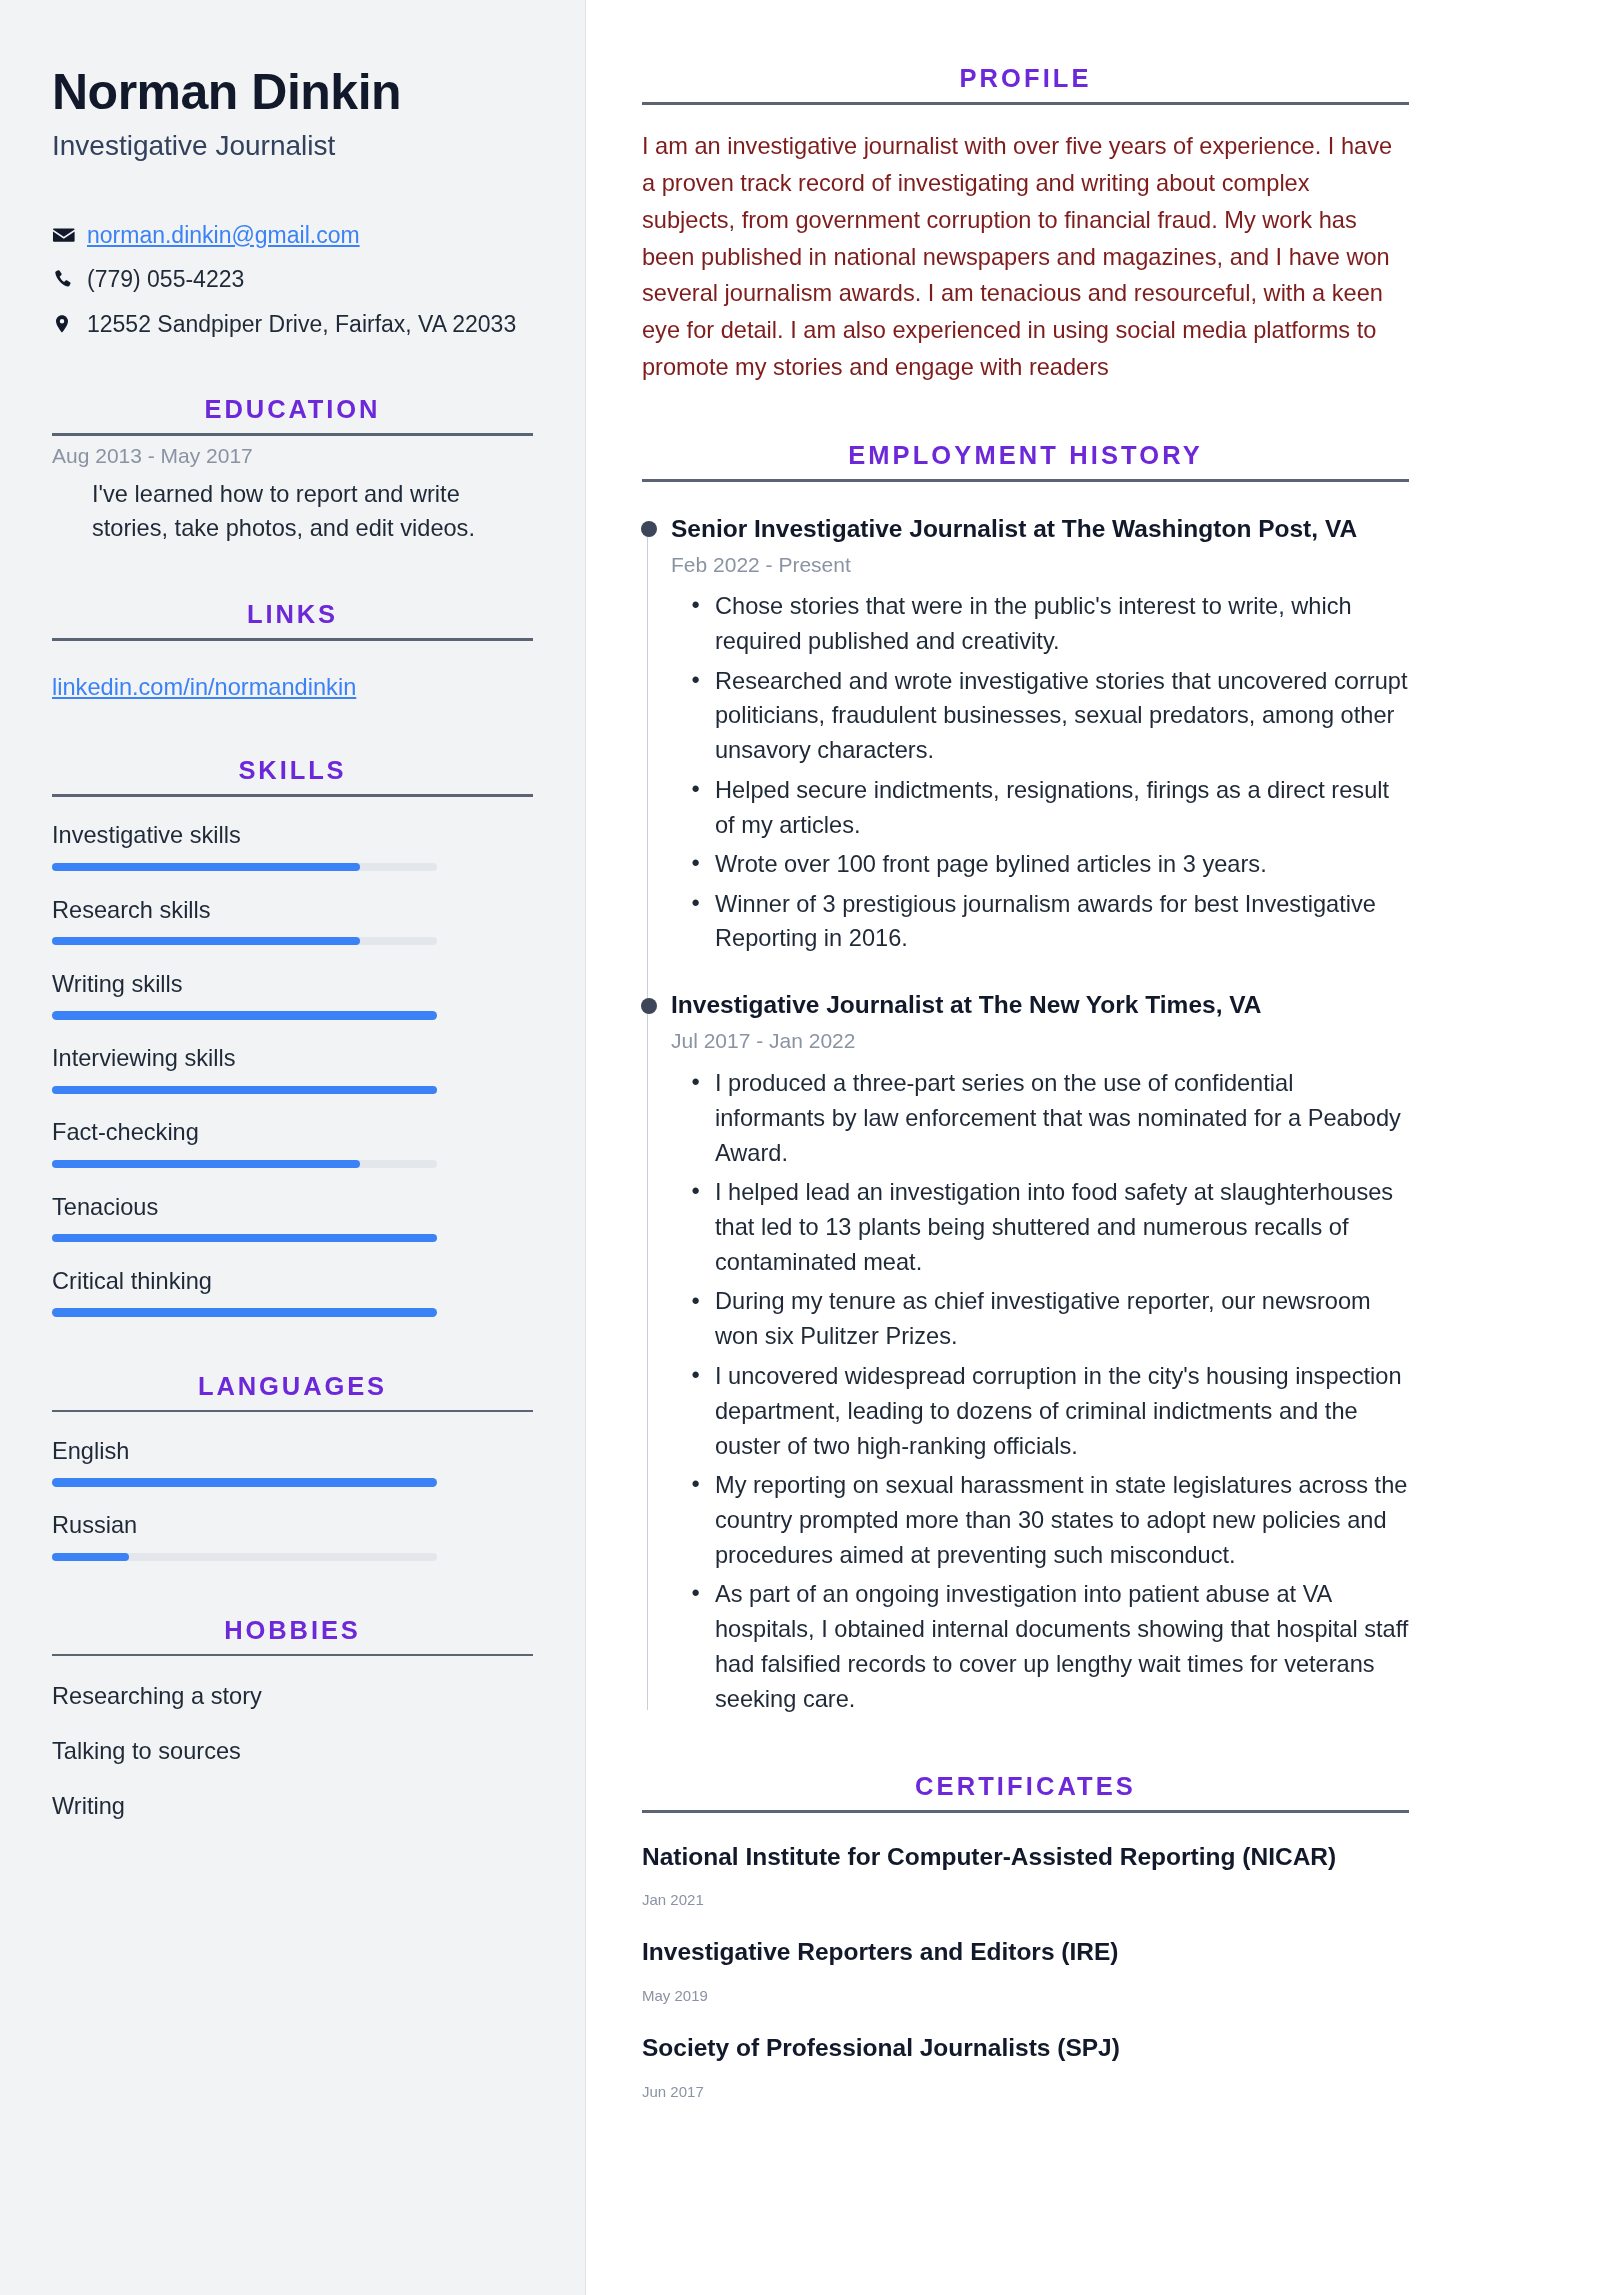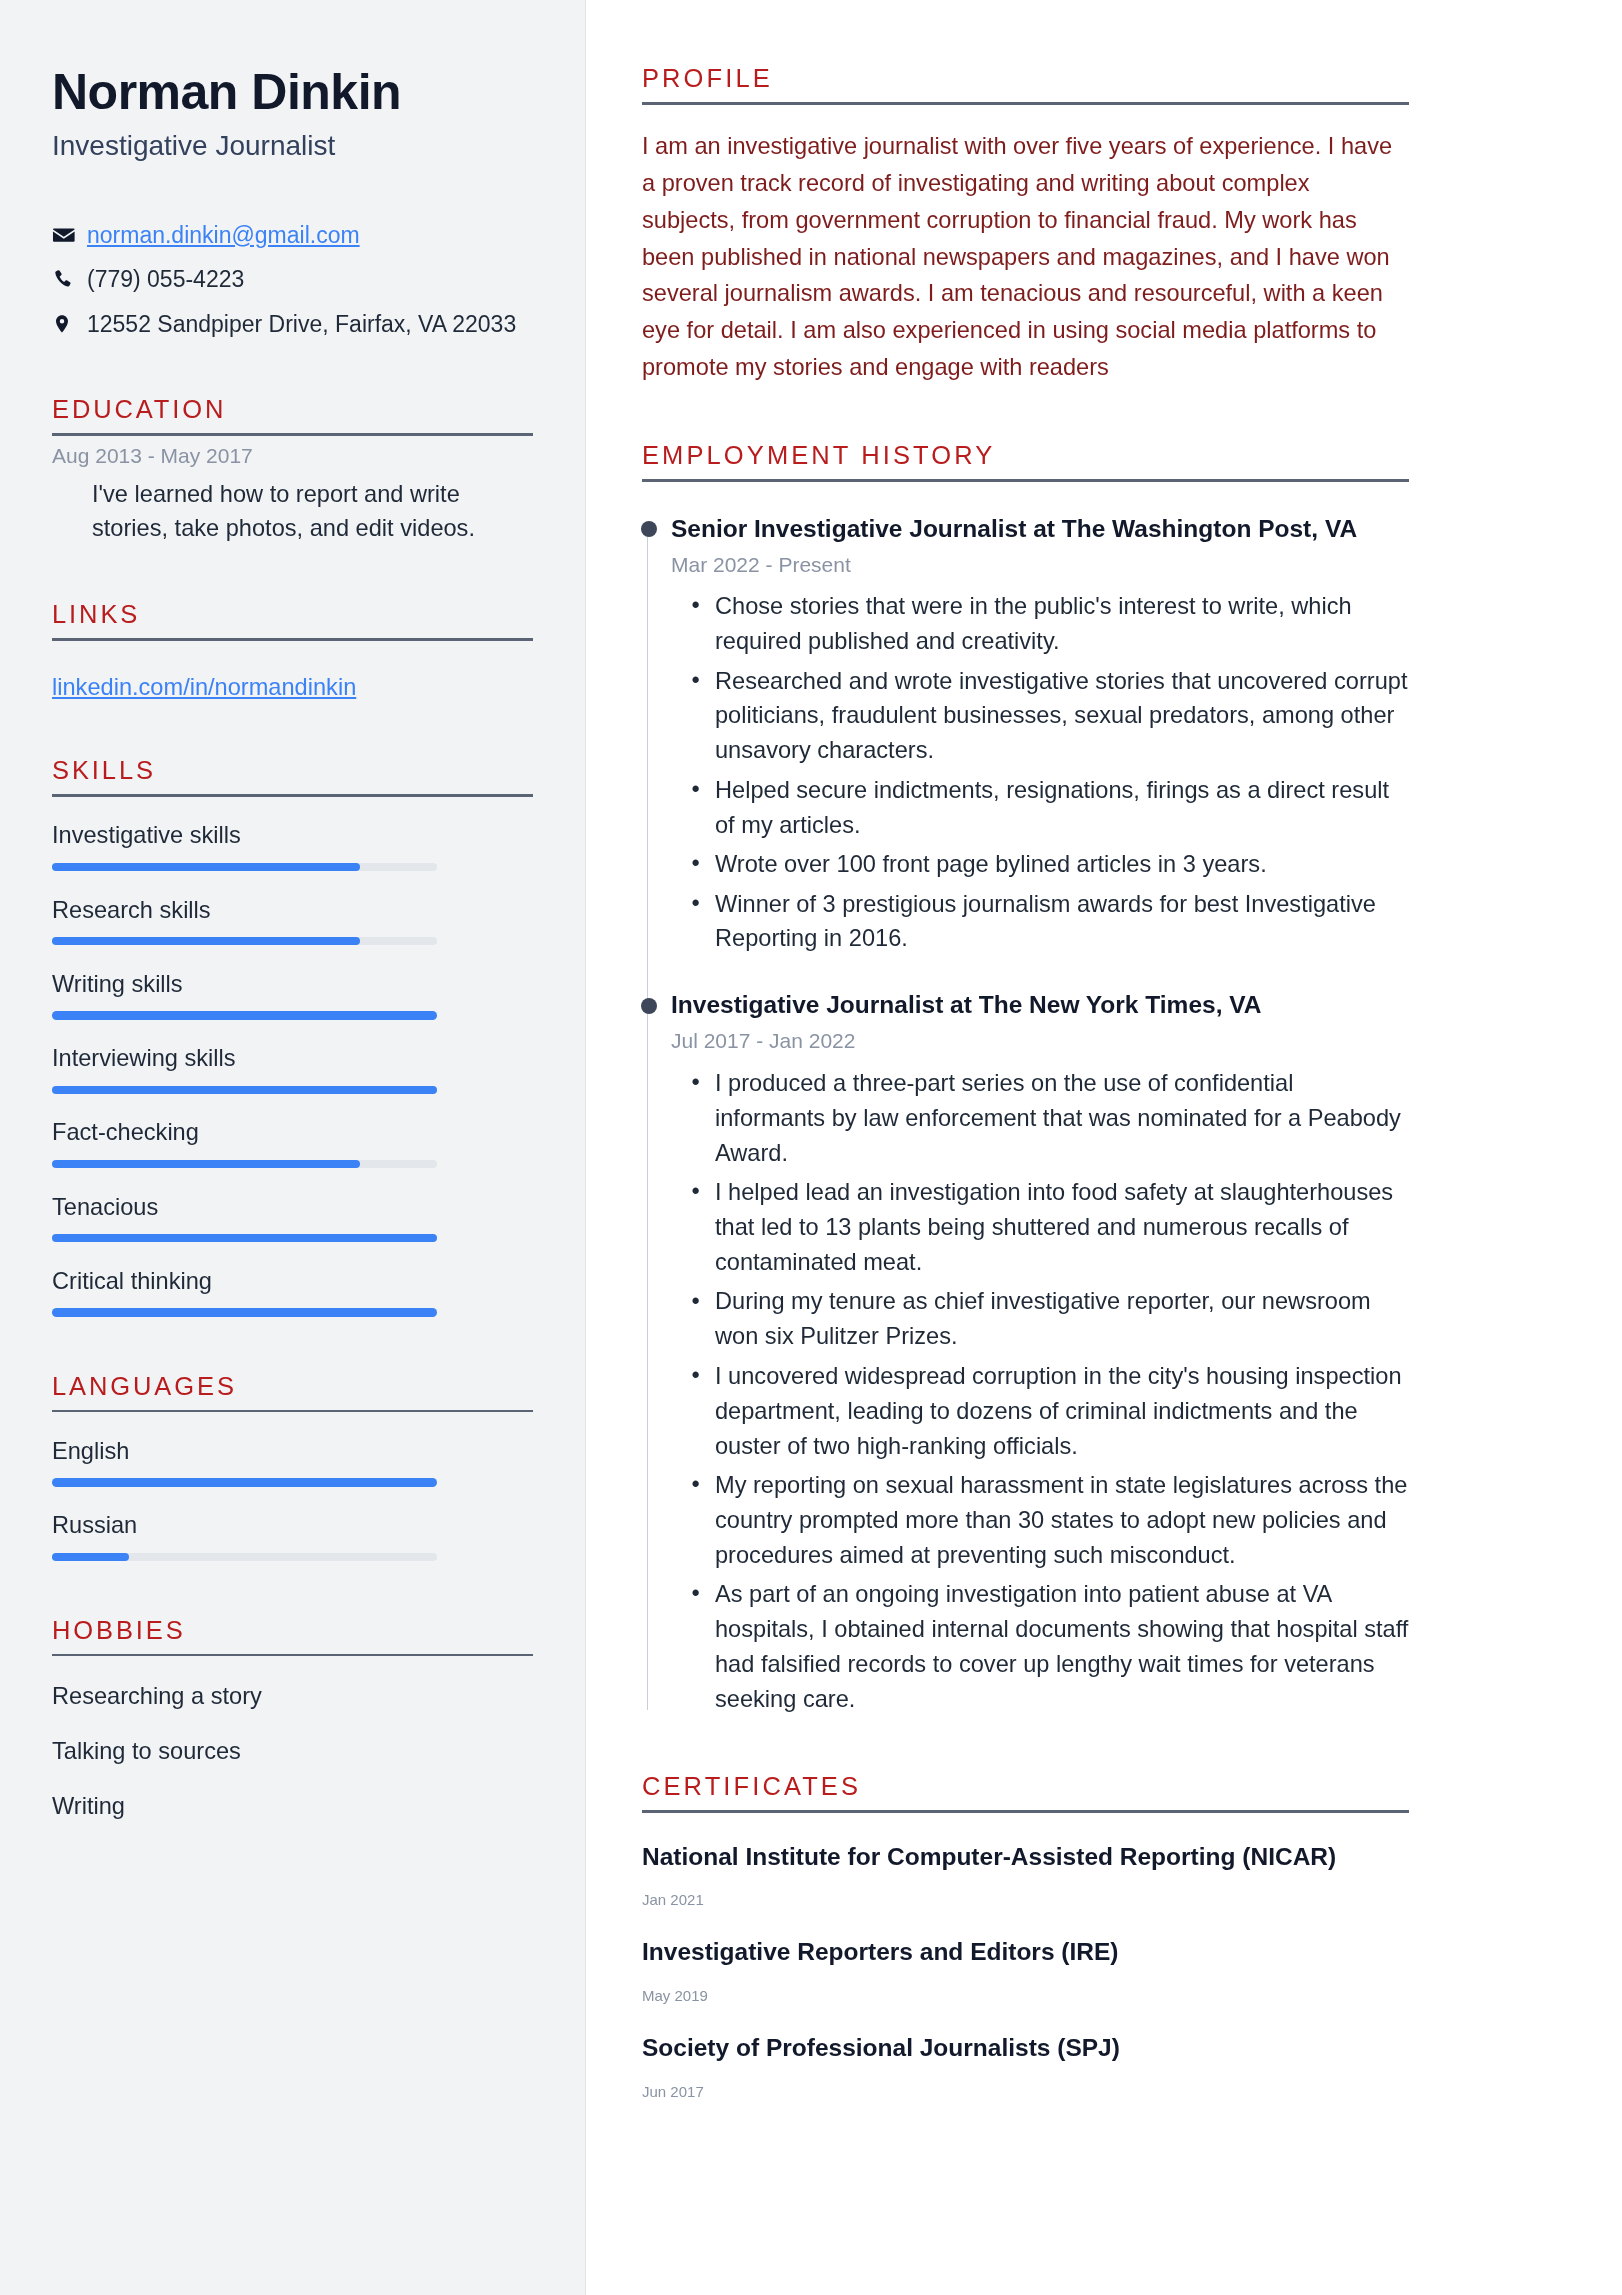--- a/index.html
+++ b/index.html
@@ -66,24 +66,25 @@
   }
   .contact-txt.link {
     color: #3b82f6;
     text-decoration: underline;
   }
 
   
   .sec { margin-top: 55px; }
   .sec-title {
     font-size: 25.5px;
-    font-weight: 400;
+    font-weight: 700;
     letter-spacing: 2.9px;
-    color: #b91c1c;
+    color: #6d28d9;
     text-transform: uppercase;
+    text-align: center;
   }
   .sec-rule {
     height: 2.7px;
     background: #5a6475;
     margin-top: 9px;
     width: 100%;
   }
 
   .edu-deg {
     font-size: 24.5px;
@@ -372,21 +373,21 @@
       <p class="profile-text">I am an investigative journalist with over five years of experience. I have a proven track record of investigating and writing about complex subjects, from government corruption to financial fraud. My work has been published in national newspapers and magazines, and I have won several journalism awards. I am tenacious and resourceful, with a keen eye for detail. I am also experienced in using social media platforms to promote my stories and engage with readers</p>
     </section>
 
     <section class="main-sec">
       <div class="sec-title">EMPLOYMENT HISTORY</div>
       <div class="sec-rule"></div>
       <div class="timeline" id="jobs-list">
           <div class="job">
             <span class="job-dot"></span>
             <div class="job-head">Senior Investigative Journalist at The Washington Post, VA</div>
-            <div class="job-date">Mar 2022 - Present</div>
+            <div class="job-date">Feb 2022 - Present</div>
             <ul class="job-bullets">
               <li>Chose stories that were in the public's interest to write, which required published and creativity.</li>
               <li>Researched and wrote investigative stories that uncovered corrupt politicians, fraudulent businesses, sexual predators, among other unsavory characters.</li>
               <li>Helped secure indictments, resignations, firings as a direct result of my articles.</li>
               <li>Wrote over 100 front page bylined articles in 3 years.</li>
               <li>Winner of 3 prestigious journalism awards for best Investigative Reporting in 2016.</li>
             </ul>
           </div>
           <div class="job">
             <span class="job-dot"></span>

